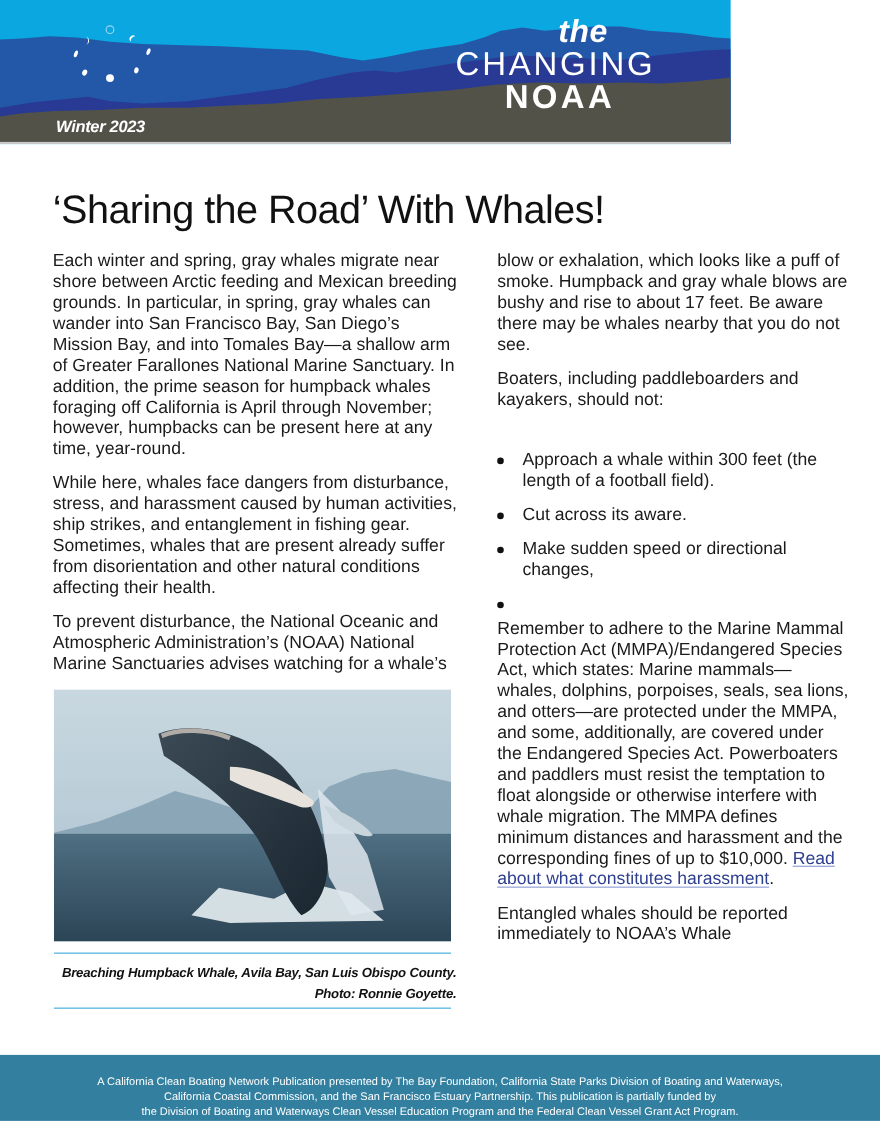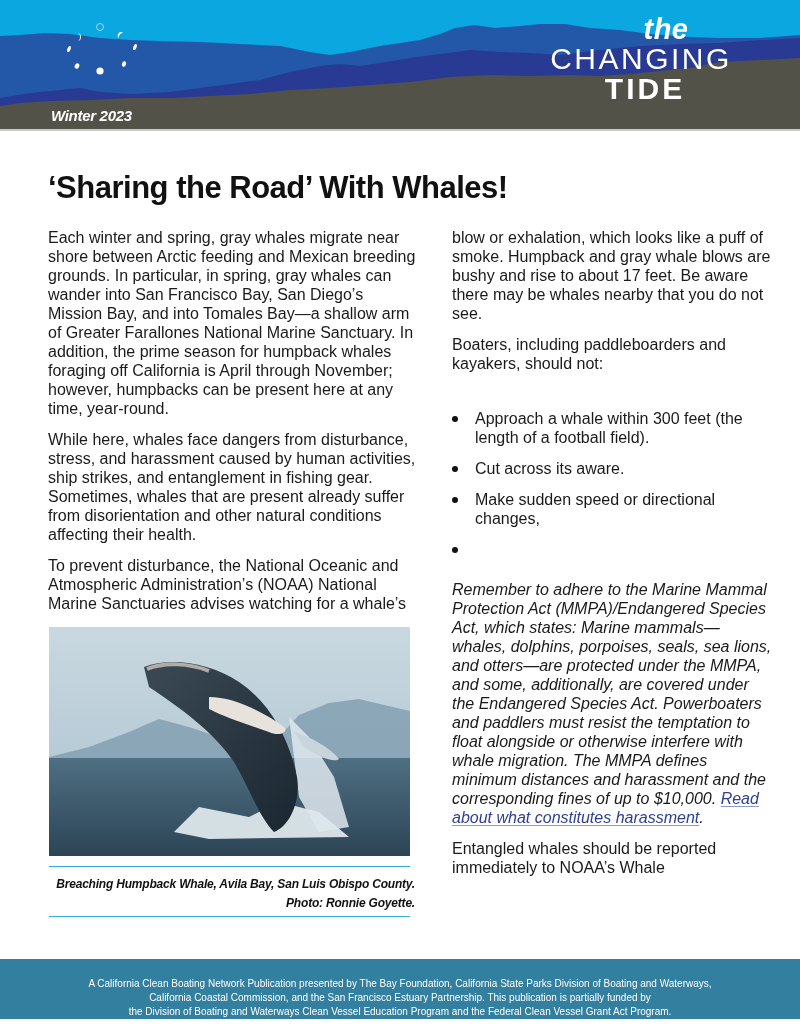--- a/index.html
+++ b/index.html
@@ -1,43 +1,43 @@
 <!DOCTYPE html>
 <html><head>
   <meta charset="utf-8">
   <style>
     * { box-sizing: border-box; margin: 0; padding: 0; }
     html, body { width: 800px; height: 1036px; background: #ffffff; overflow: hidden; }
     body { font-family: "Liberation Sans", "DejaVu Sans", sans-serif; color: #111; position: relative; }
 
     
-    .banner { position: absolute; left: 0; top: 0; width: 800px; height: 131px; overflow: hidden; background: #0aa7e0; }
+    .banner { position: absolute; left: 0; top: 0; width: 664px; height: 131px; overflow: hidden; background: #0aa7e0; }
     .banner svg.landscape { position: absolute; left: 0; top: 0; width: 800px; height: 131px; display: block; }
     .banner .bottom-line { position: absolute; left: 0; top: 129px; width: 800px; height: 2px; background: #c9c9c9; }
     .issue-label { position: absolute; left: 51px; top: 107px; color: #ffffff; font-weight: bold; font-style: italic; font-size: 15px; letter-spacing: -0.3px; }
     .logo { position: absolute; right: 44px; top: 14px; width: 230px; text-align: center; color: #ffffff; }
     .logo .the { font-size: 29px; font-weight: bold; font-style: italic; line-height: 30px; letter-spacing: 0.5px; text-align: center; margin-left: 50px; }
     .logo .changing { font-size: 30px; font-weight: normal; letter-spacing: 2.5px; line-height: 30px; text-align: center; }
     .logo .tide { font-size: 30px; font-weight: bold; letter-spacing: 3px; line-height: 30px; text-align: center; margin-left: 8px; }
     .moons { position: absolute; left: 55px; top: 15px; width: 90px; height: 65px; }
 
     
-    .title { position: absolute; left: 48px; top: 170px; font-size: 31px; font-weight: bold; color: #111; letter-spacing: -0.5px; }
+    .title { position: absolute; left: 48px; top: 170px; font-size: 36px; font-weight: normal; color: #111; letter-spacing: -0.5px; }
 
     
     .col { position: absolute; font-size: 16px; line-height: 19px; color: #1a1a1a; }
     .col-left { left: 48px; top: 228px; width: 370px; }
     .col-right { left: 452px; top: 228px; width: 320px; }
     .col p { margin-bottom: 12px; }
 
     .bullets { list-style: none; margin-top: 36px; }
     .bullets li { position: relative; padding-left: 23px; margin-bottom: 12px; }
     .bullets li .dot { position: absolute; left: 0; top: 7px; width: 6px; height: 6px; border-radius: 50%; background: #111; }
 
-    .para-after-list { margin-top: 52px; font-style: italic; }
+    .para-after-list { margin-top: 34px; }
     .link { color: #2e3f8f; text-decoration: underline; text-decoration-color: #8a9ad0; text-underline-offset: 2px; cursor: pointer; }
 
     
     .photo { position: absolute; left: 49px; top: 627px; width: 361px; height: 229px; overflow: hidden; background: #c6d5dd; }
     .photo svg { display: block; width: 361px; height: 229px; }
     .caption-rule { position: absolute; left: 49px; width: 361px; height: 1px; background: #38a9dc; }
     .caption { position: absolute; left: 55px; top: 875px; width: 360px; font-size: 12px; line-height: 19px; font-weight: bold; font-style: italic; color: #111; letter-spacing: -0.2px; text-align: right; }
 
     
     .footer { position: absolute; left: 0; top: 959px; width: 800px; height: 60px; background: #337f9f; color: #ffffff; font-size: 10px; line-height: 14px; text-align: center; padding-top: 18px; }
@@ -64,21 +64,21 @@
     <ellipse cx="14" cy="34" rx="1.6" ry="3.2" fill="#ffffff" transform="rotate(20 14 34)"></ellipse>
     <ellipse cx="80" cy="32" rx="1.6" ry="3.2" fill="#ffffff" transform="rotate(20 80 32)"></ellipse>
     <ellipse cx="22" cy="51" rx="2.2" ry="2.8" fill="#ffffff" transform="rotate(25 22 51)"></ellipse>
     <ellipse cx="69" cy="49" rx="2" ry="2.8" fill="#ffffff" transform="rotate(15 69 49)"></ellipse>
     <circle cx="45" cy="56" r="3.6" fill="#ffffff"></circle>
   </svg>
 
   <div class="logo">
     <div class="the">the</div>
     <div class="changing">CHANGING</div>
-    <div class="tide">TIDE</div>
+    <div class="tide">NOAA</div>
   </div>
 
   <div class="issue-label">Winter 2023</div>
   <div class="bottom-line"></div>
 </div>
 
 <h1 class="title">‘Sharing the Road’ With Whales!</h1>
 
 <div class="col col-left">
   <p>Each winter and spring, gray whales migrate near shore between Arctic feeding and Mexican breeding grounds. In particular, in spring, gray whales can wander into San Francisco Bay, San Diego’s Mission Bay, and into Tomales Bay—a shallow arm of Greater Farallones National Marine Sanctuary. In addition, the prime season for humpback whales foraging off California is April through November; however, humpbacks can be present here at any time, year-round.</p>

